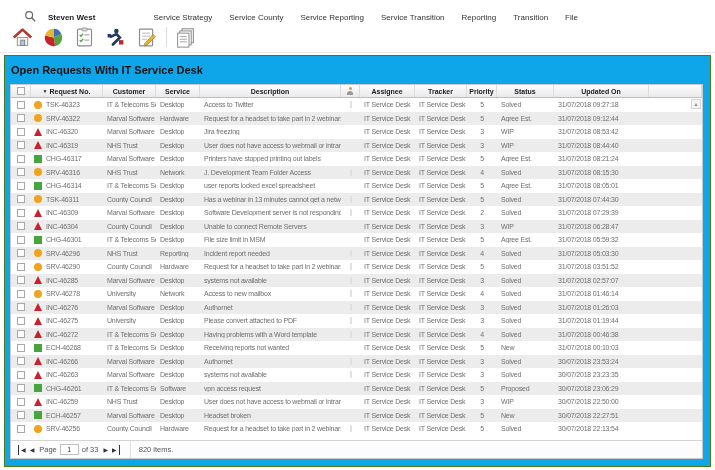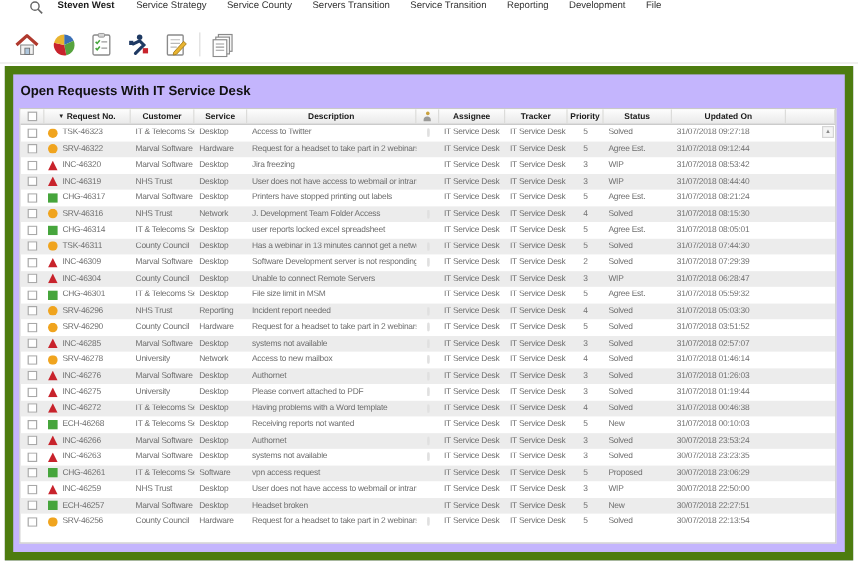--- a/index.html
+++ b/index.html
@@ -1,33 +1,33 @@
 <!DOCTYPE html>
 <html style="--type-yellow: #f0a41e; --type-red: #c8232c; --type-green: #46a53c; --indicator-red: #d21b2b; --indicator-green: #57b44b; --indicator-grey: #e8e8e8; --row-stripe: #ececec;"><head>
 <meta charset="utf-8">
 <style>
   * { margin:0; padding:0; box-sizing:border-box; }
   html,body { background:#fff; }
   body { font-family:"Liberation Sans", sans-serif; }
   #app { position:relative; width:715px; height:470px; background:#fff; overflow:hidden; }
 
   
-  #menubar { position:absolute; top:0; left:0; right:0; height:22px; display:flex; align-items:flex-start; padding-left:24px; background:#fff; }
+  #menubar { position:absolute; top:0; left:0; right:0; height:22px; display:flex; align-items:flex-end; padding-left:24px; background:#fff; }
   #menubar .search { width:12px; height:12px; margin-right:12px; cursor:pointer; }
   .user-name { font-size:8px; font-weight:bold; color:#1a1a1a; margin-right:18px; cursor:pointer; white-space:nowrap; }
   .menu-item { font-size:8px; color:#333; margin-right:17px; cursor:pointer; white-space:nowrap; }
 
   
   #toolbar { position:absolute; top:22px; left:0; right:0; height:31px; display:flex; align-items:center; padding-left:9px; background:#fff; border-bottom:1px solid #e6e6e4; }
   .tool-btn { width:26px; height:24px; margin-right:5px; display:flex; align-items:center; justify-content:center; cursor:pointer; }
   .tool-btn svg { width:21px; height:21px; }
   .tool-sep { width:1px; height:20px; background:#ddd; margin:0 5px 0 2px; }
 
   
-  #panel { position:absolute; top:55px; left:4px; right:4px; bottom:3px; background:#c4b5fd; border:7px solid #4d7c0f; }
+  #panel { position:absolute; top:55px; left:4px; right:4px; bottom:3px; background:#0ea5e9; border:1px solid #4d7c0f; }
   #page-title { position:absolute; top:8px; left:6px; font-size:11px; font-weight:bold; color:#111; }
 
   
   #grid { position:absolute; top:28px; left:5px; right:7px; bottom:7px; background:#fff; border:1px solid #c9c9c7; overflow:hidden; }
   .trow { display:grid; grid-template-columns:20px 72px 53px 44px 141px 19px 55px 52px 30px 57px 95px 1fr; align-items:center; }
   #grid-header { height:13px; background:linear-gradient(#fdfdfd,#e9e9e9); border-bottom:1px solid #bfbfbf; }
   #grid-header .hcell { font-size:7px; font-weight:bold; color:#1a1a1a; text-align:center; white-space:nowrap; overflow:hidden; height:100%; display:flex; align-items:center; justify-content:center; border-right:1px solid #dcdcda; cursor:pointer; }
   .sort-caret { font-size:5px; color:#222; margin-right:2px; }
   #grid-body { position:absolute; top:13px; left:0; right:0; height:338px; }
   .row { height:13.5px; cursor:pointer; }
@@ -65,27 +65,27 @@
 <body>
 
 <div id="app">
 
   <div id="menubar">
     <svg class="search" viewBox="0 0 14 14">
       <circle cx="6" cy="6" r="4" fill="none" stroke="#666" stroke-width="1.4"></circle>
       <line x1="9" y1="9" x2="13" y2="13" stroke="#666" stroke-width="1.6"></line>
     </svg>
     <span class="user-name">Steven West</span>
-    <div id="menu-nav" style="display:flex;align-items:center;">
+    <div id="menu-nav" style="display:flex;align-items:center;margin-left:40px;">
         <div class="menu-item">Service Strategy</div>
         <div class="menu-item">Service County</div>
-        <div class="menu-item">Servers Transition</div>
+        <div class="menu-item">Service Reporting</div>
         <div class="menu-item">Service Transition</div>
         <div class="menu-item">Reporting</div>
-        <div class="menu-item">Development</div>
+        <div class="menu-item">Transition</div>
         <div class="menu-item">File</div>
       </div>
   </div>
 
   <div id="toolbar">
     <div class="tool-btn">
       <svg viewBox="0 0 24 24">
         <path d="M2 12 L12 3 L22 12" fill="none" stroke="#b03a2e" stroke-width="3" stroke-linejoin="round"></path>
         <rect x="6" y="12" width="12" height="9" fill="#f2f2f2" stroke="#8a8a8a" stroke-width="1"></rect>
         <rect x="10" y="15" width="4.5" height="6" fill="#aec6dc" stroke="#6c6c6c" stroke-width="0.8"></rect>
@@ -654,15 +654,26 @@
             <div class="cell">IT Service Desk</div>
             <div class="cell">IT Service Desk</div>
             <div class="cell center">5</div>
             <div class="cell">Solved</div>
             <div class="cell">30/07/2018 22:13:54</div>
             <div class="cell"></div>
           </div>
         </div>
       <div id="scroll-top-btn">▲</div>
 
+      <div id="grid-footer">
+        <span class="pg-btn pg-bar-left">◀</span>
+        <span class="pg-btn">◀</span>
+        <span class="pg-label">Page</span>
+        <input id="page-input" value="1" style="">
+        <span class="pg-label">of 33</span>
+        <span class="pg-btn">▶</span>
+        <span class="pg-btn pg-bar-right">▶</span>
+        <span class="pg-sep"></span>
+        <span class="items-count">820 items.</span>
+      </div>
     </div>
   </div>
 </div>
 
 </body></html>

